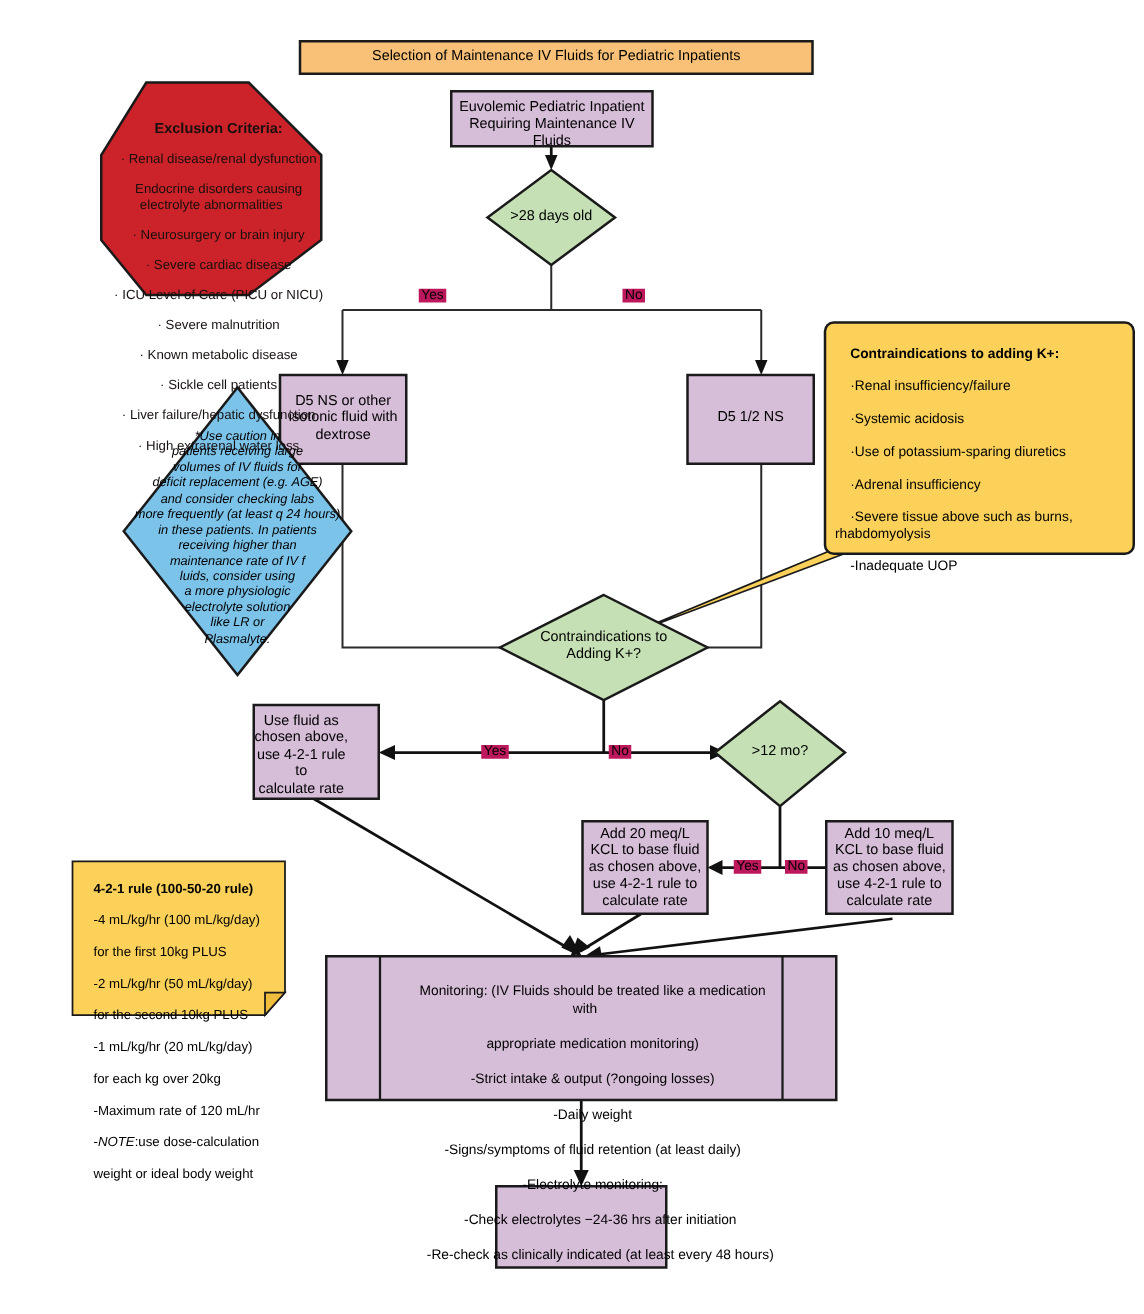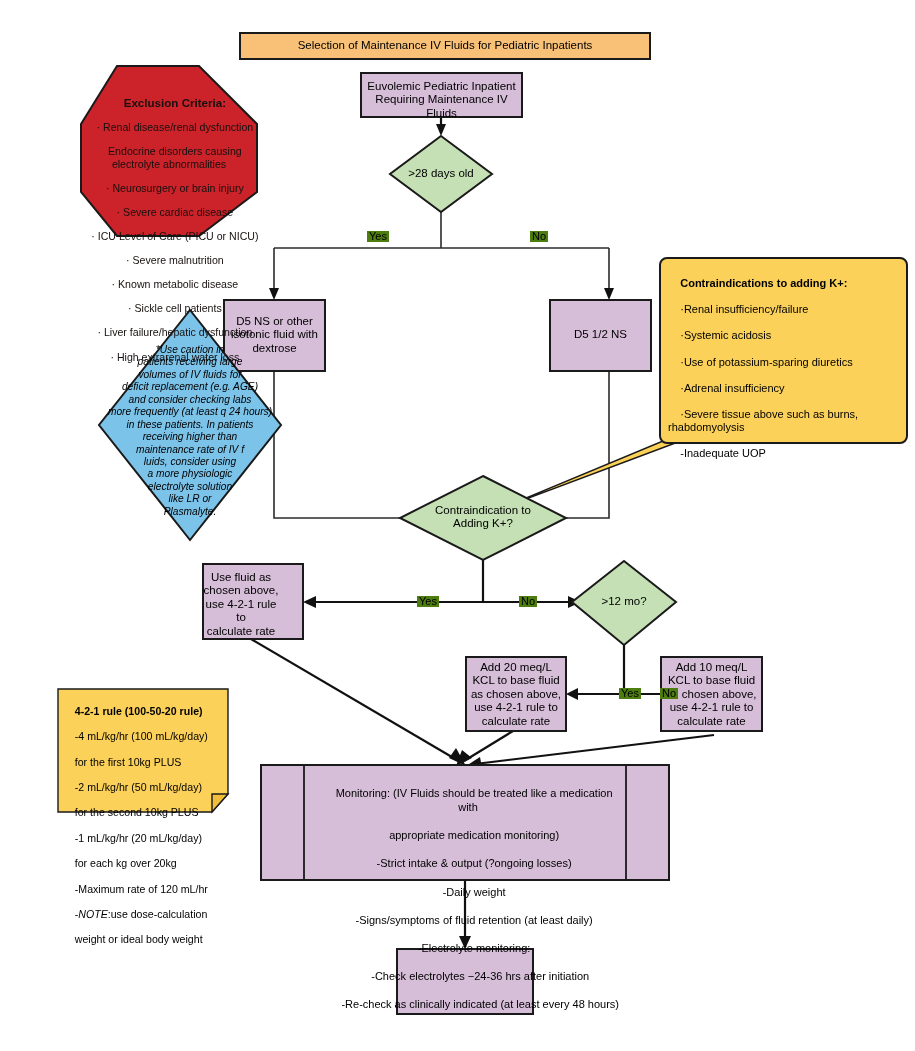--- a/index.html
+++ b/index.html
@@ -93,26 +93,25 @@
     line-height: 1.2;
     text-align: left;
   }
   .t-monitor {
     font-size: 11px;
     line-height: 1.28;
     text-align: left;
   }
   .edge-label {
     position: absolute;
-    background: #4d7c0f;
+    background: #be185d;
     font-size: 11px;
     padding: 0 2px;
     line-height: 1;
     pointer-events: none;
-    margin-left: 32px;
   }
 </style>
 </head>
 <body>
 
 <div id="chart-root">
 
   <svg class="flow" viewBox="0 0 915 1051">
 
     <g>
@@ -263,21 +262,21 @@
   <div class="lbl t-yellow lbl-left" style="left:668px; top:264px; width:232px;">
     <b>Contraindications to adding K+:</b><br>
     <span>·Renal insufficiency/failure</span><br>
     <span>·Systemic acidosis</span><br>
     <span>·Use of potassium-sparing diuretics</span><br>
     <span>·Adrenal insufficiency</span><br>
     <span>·Severe tissue above such as burns, rhabdomyolysis</span><br>
     <span>-Inadequate UOP</span><br>
   </div>
 
-  <div class="lbl t-diamond" style="left:408px; top:504px; width:150px;">Contraindication to
+  <div class="lbl t-diamond" style="left:408px; top:504px; width:150px;">Contraindications to
 Adding K+?</div>
 
   <div class="lbl t-node" style="left:203px; top:571px; width:76px;">Use fluid as
 chosen above,
 use 4-2-1 rule to
 calculate rate</div>
 
   <div class="lbl t-diamond" style="left:579px; top:595px; width:90px;">&gt;12 mo?</div>
 
   <div class="lbl t-node" style="left:464px; top:661px; width:104px;">Add 20 meq/L

